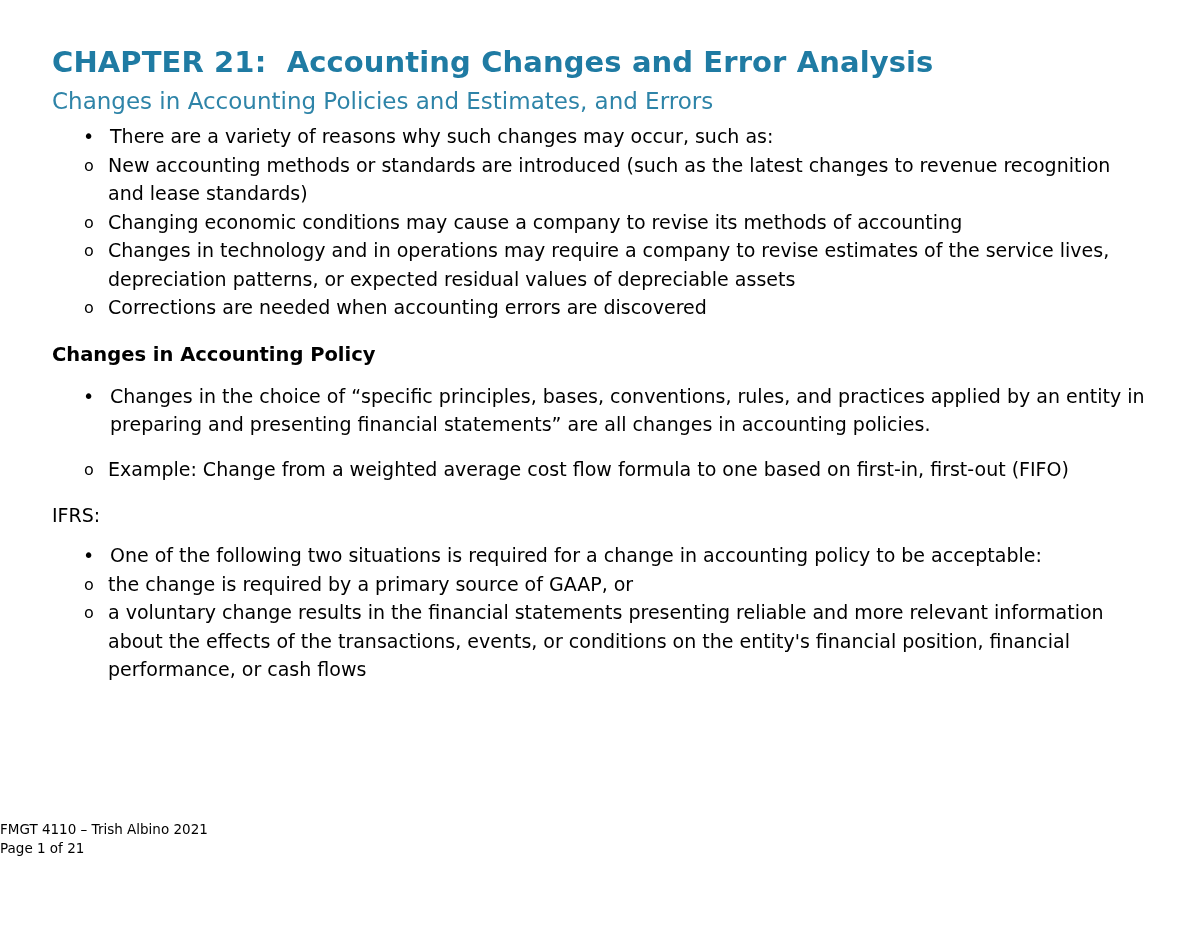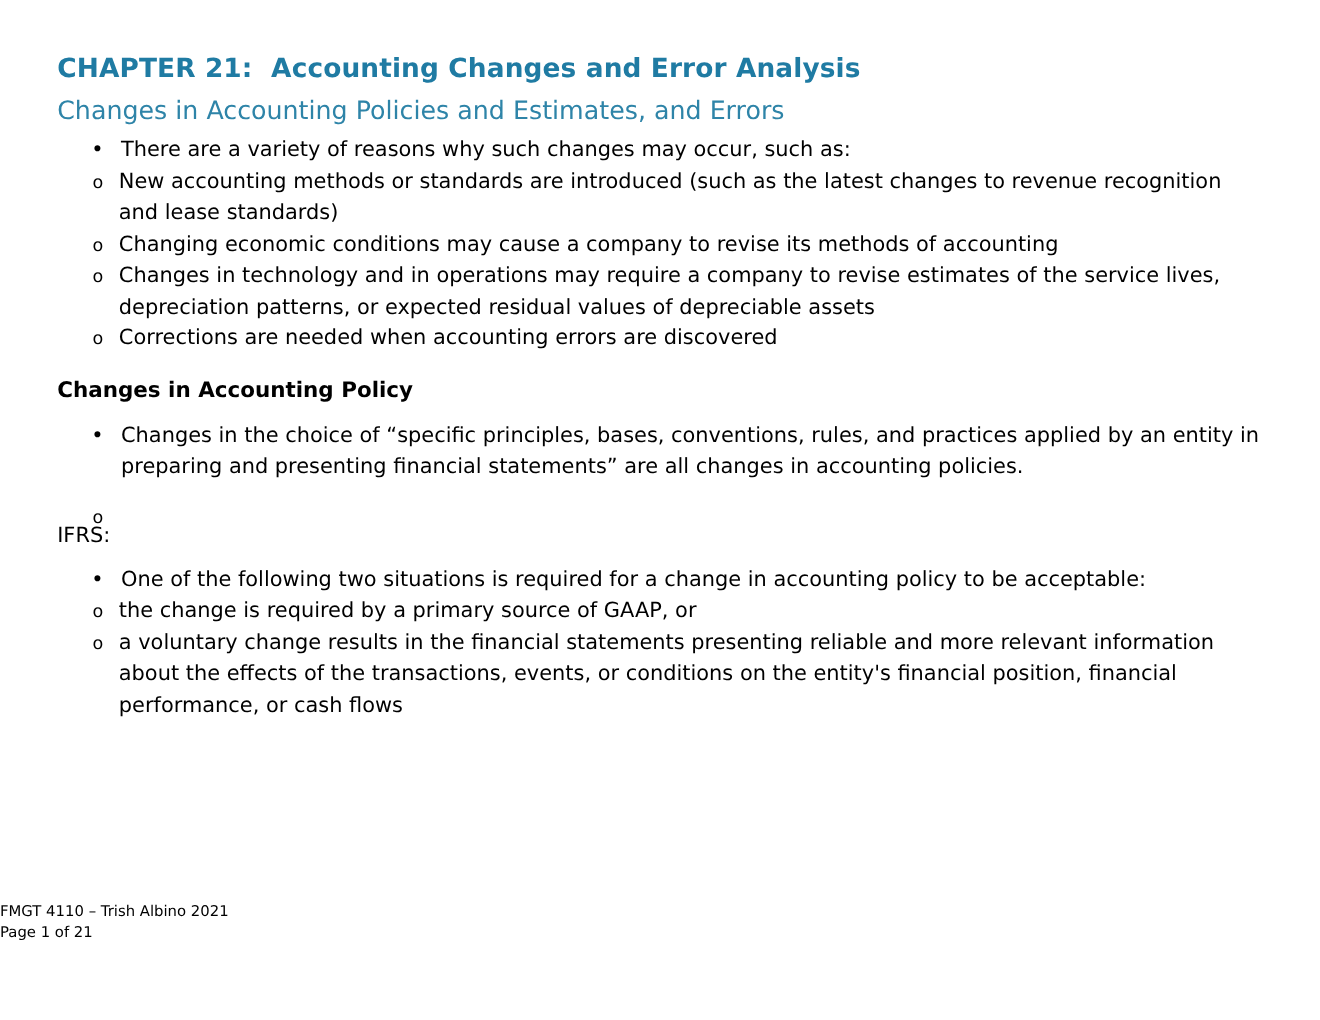--- a/index.html
+++ b/index.html
@@ -24,21 +24,21 @@
   }
 
   .content {
     position: absolute;
     left: 52px;
     top: 44px;
     width: 1100px;
   }
 
   .doc-title {
-    font-size: 24px;
+    font-size: 29px;
     font-weight: bold;
     line-height: 36px;
     letter-spacing: 0.1px;
     margin: 0 0 6px 0;
     white-space: pre;
   }
 
   .doc-subtitle {
     font-size: 23px;
     font-weight: normal;
@@ -172,20 +172,21 @@
         <span class="marker">•</span>
         <span>Changes in the choice of “specific principles, bases, conventions, rules, and practices applied by an entity in preparing and presenting financial statements” are all changes in accounting policies.</span>
       </li>
     </ul>
 
     <div class="gap-md"></div>
 
     <ul class="lvl2">
       <li class="bullet2">
         <span class="marker">o</span>
+        <span>Example:  Change from a weighted average cost flow formula to one based on first-in, first-out (FIFO)</span>
       </li>
     </ul>
 
     <div class="plain-line">IFRS:</div>
 
     <ul class="lvl1">
       <li class="bullet1">
         <span class="marker">•</span>
         <span>One of the following two situations is required for a change in accounting policy to be acceptable:</span>
       </li>

